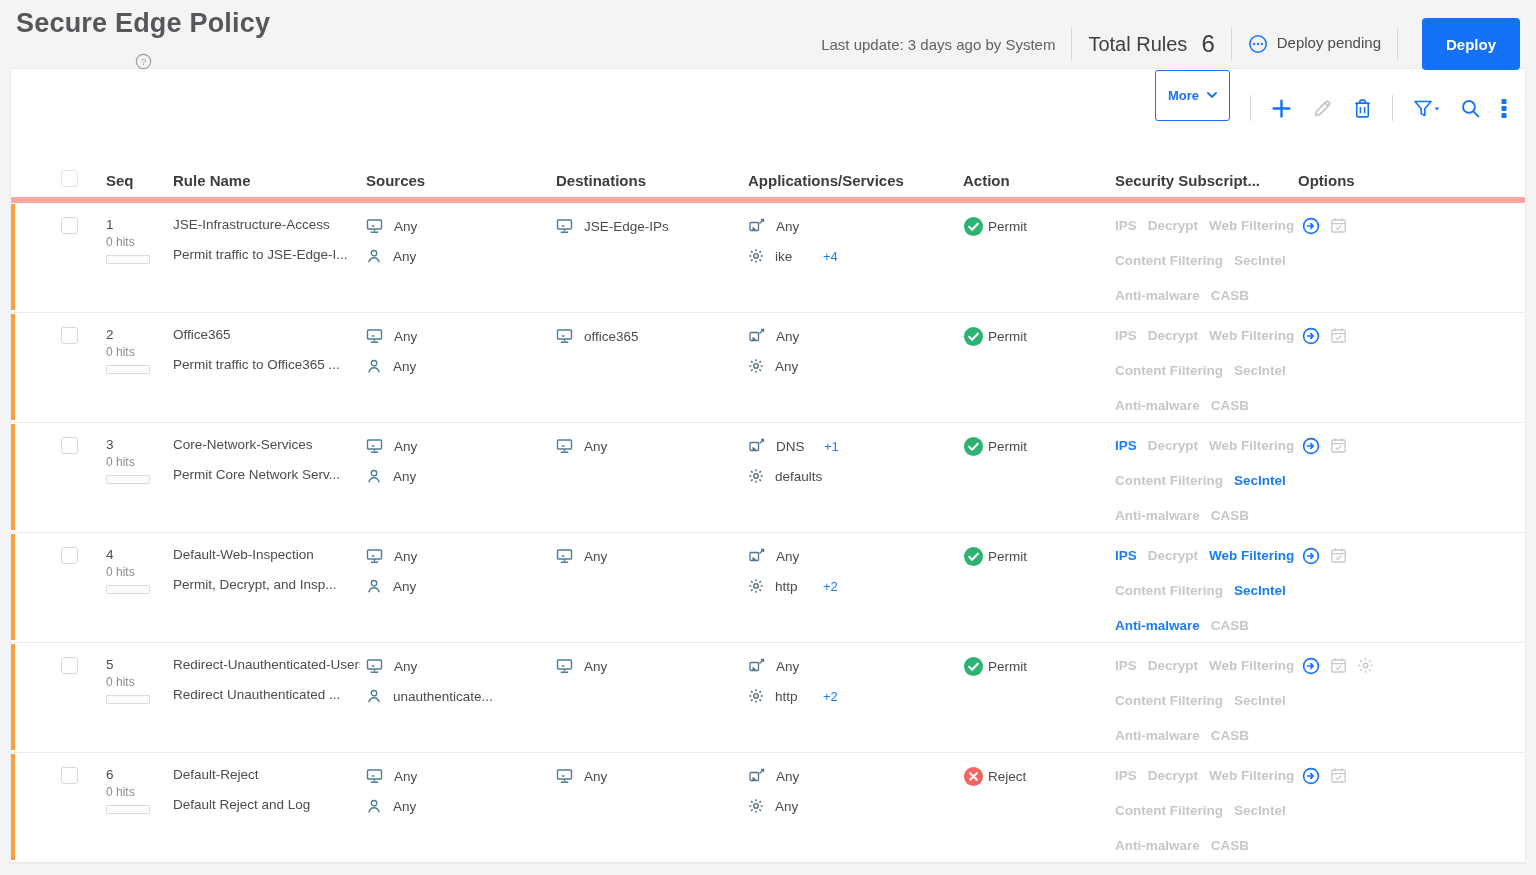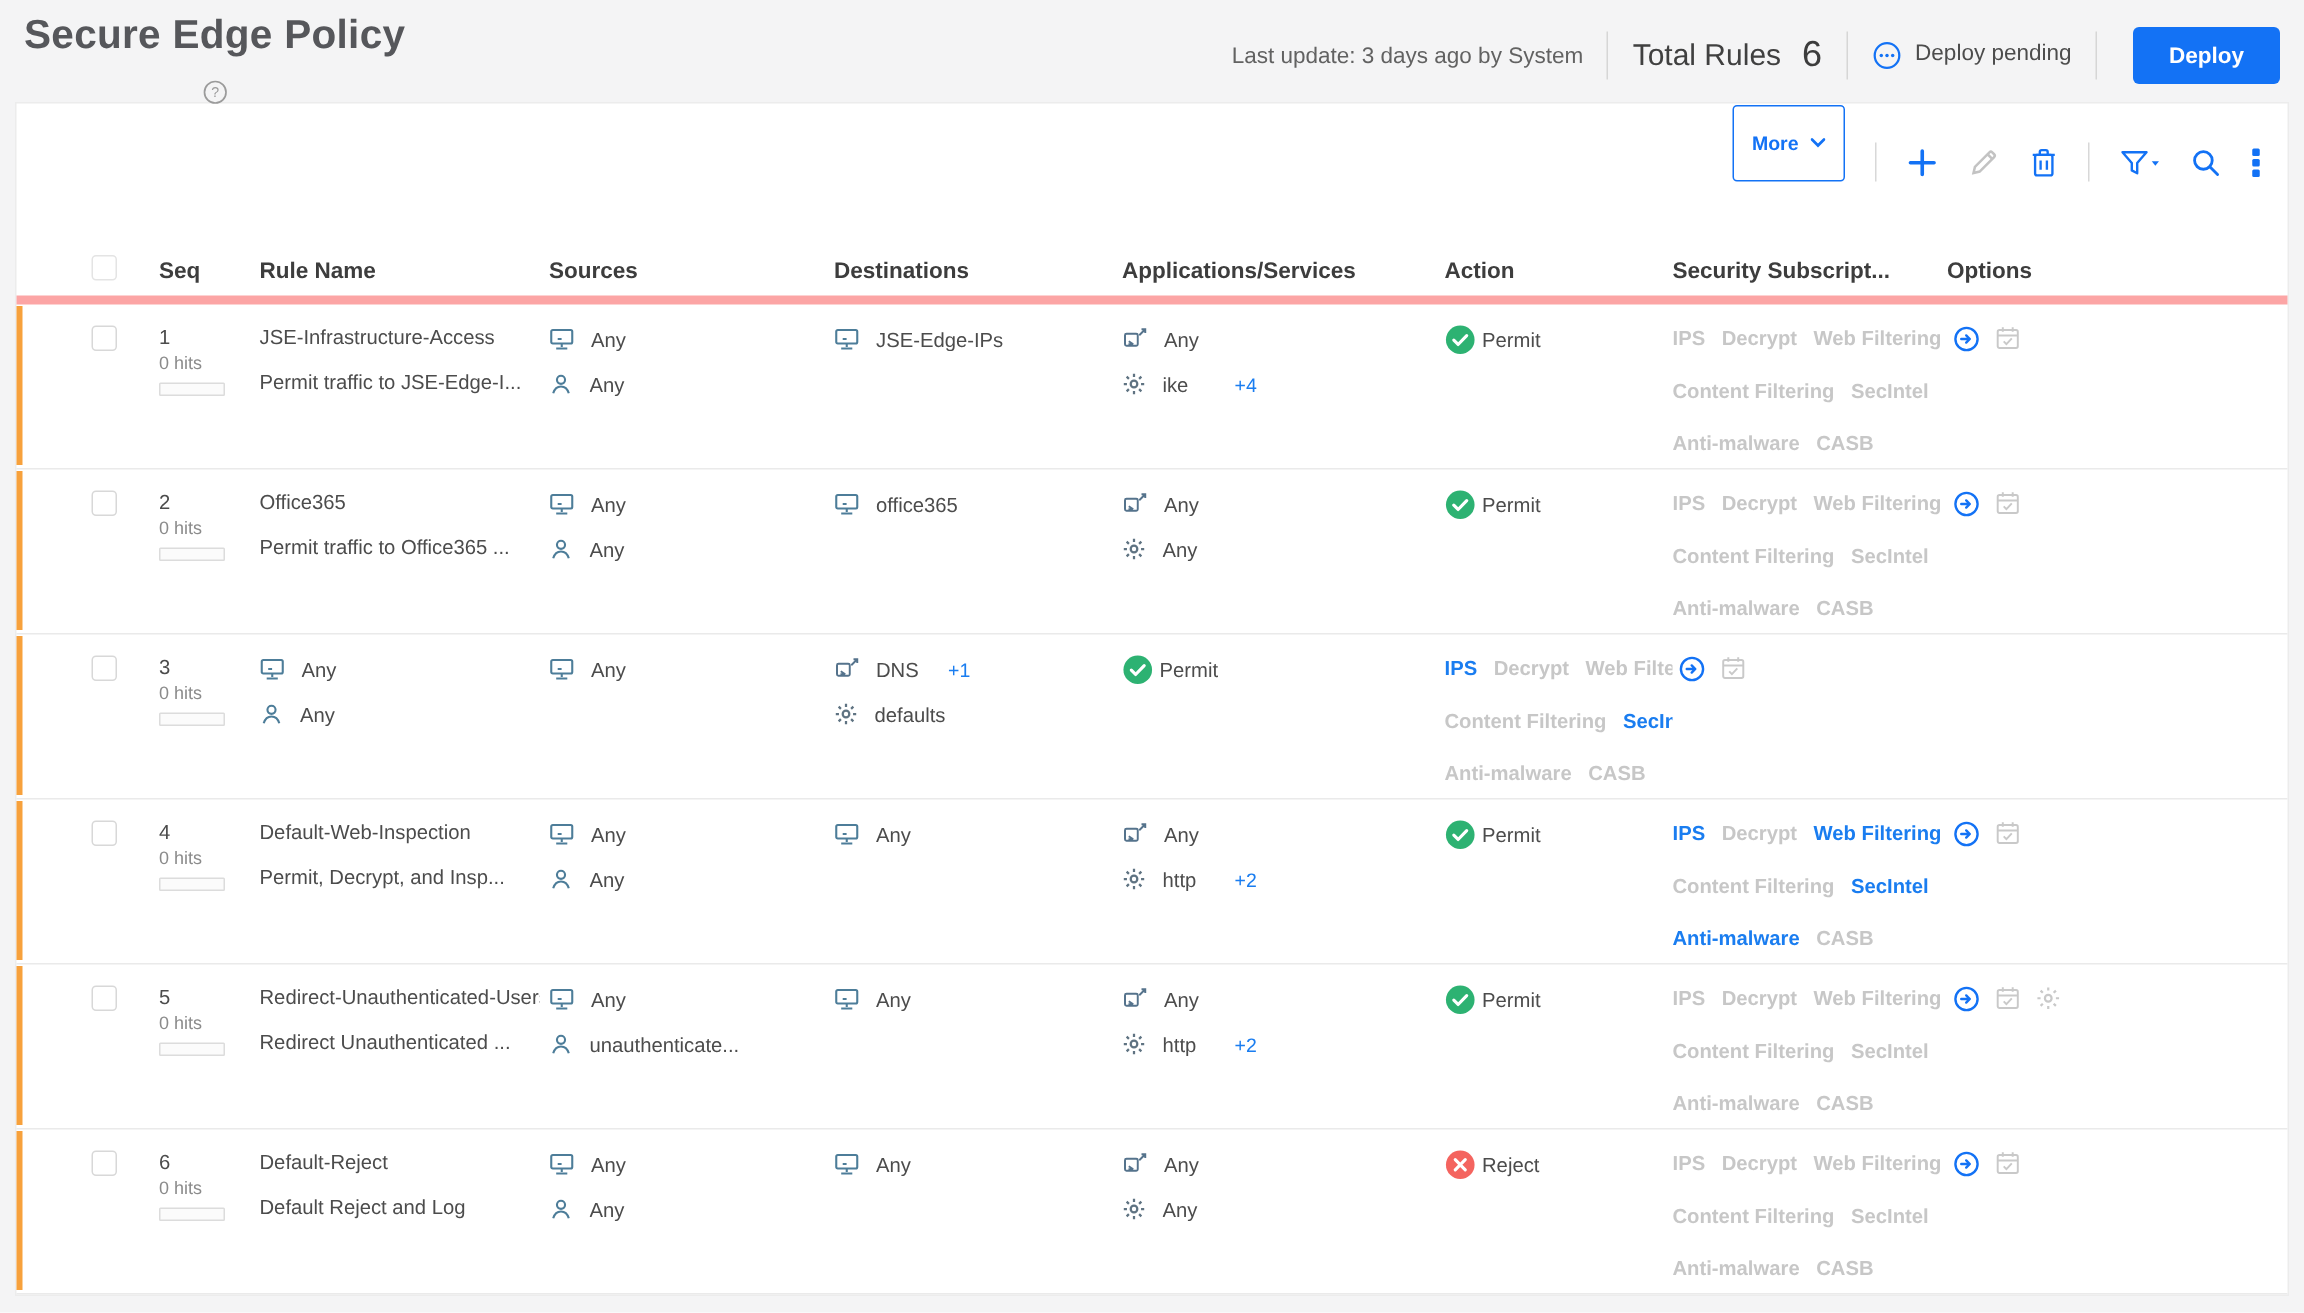--- a/index.html
+++ b/index.html
@@ -17,21 +17,21 @@
   .tb-right { margin-left:auto; display:flex; align-items:center; margin-top:18px; gap:16px; }
   .lastupdate { font-size:15px; color:#626262; }
   .vdiv { width:1px; height:32px; background:#d6d6d6; }
   .totalrules { display:flex; align-items:center; gap:14px; }
   .totalrules .lbl { font-size:20px; color:#404040; }
   .totalrules .val { font-size:24px; color:#3c3c3c; font-weight:400; }
   .pending { display:flex; align-items:flex-start; gap:9px; font-size:15px; color:#4c4c4c; }
   .deploy-btn {
     margin-left:8px; background:#1372f5; color:#fff; border:none; border-radius:4px;
     font-family:"Liberation Sans",sans-serif; font-size:15px; font-weight:700;
-    padding:8px 24px; height:38px; cursor:pointer;
+    padding:8px 24px; height:52px; cursor:pointer;
   }
   
   .card { margin:0 10px; background:#fff; border:1px solid #ececec; height:796px; }
   .toolbar { height:52px; display:flex; align-items:flex-end; justify-content:flex-end; gap:20px; padding:0 18px 0 0; }
   .toolbar .icn-btn { display:inline-flex; align-items:center; cursor:pointer; padding-bottom:2px; }
   .toolbar .vdiv2 { width:1px; height:26px; background:#d8d8d8; }
   .more-btn {
     display:inline-flex; align-items:center; gap:8px; border:1px solid #1372f5; color:#1372f5;
     background:#fff; border-radius:3px; font-family:"Liberation Sans",sans-serif;
     font-size:13px; font-weight:700; padding:17px 12px; cursor:pointer;
@@ -361,20 +361,24 @@
           </span>
   </div>
 </div>
 <div class="row">
   <div class="cell c-check"><span class="checkbox"></span></div>
   <div class="cell c-seq">
     <div class="seq">3</div>
     <div class="hits">0 hits</div>
     <div class="hitbar"></div>
   </div>
+  <div class="cell c-name">
+    <div class="rname">Core-Network-Services</div>
+    <div class="rdesc">Permit Core Network Serv...</div>
+  </div>
   <div class="cell c-list">
           <div class="iline">
             <span class="icn">
               <svg width="17" height="16" viewBox="0 0 17 16" fill="none" stroke="#4d7d99" stroke-width="1.4">
                 <rect x="1.5" y="2" width="14" height="9" rx="1"></rect>
                 <path d="M8.5 11v2.3M4.8 14.3h7.4M5.8 8h2.6"></path>
               </svg>
             </span>
             <span class="ilabel">Any</span>
           </div>

